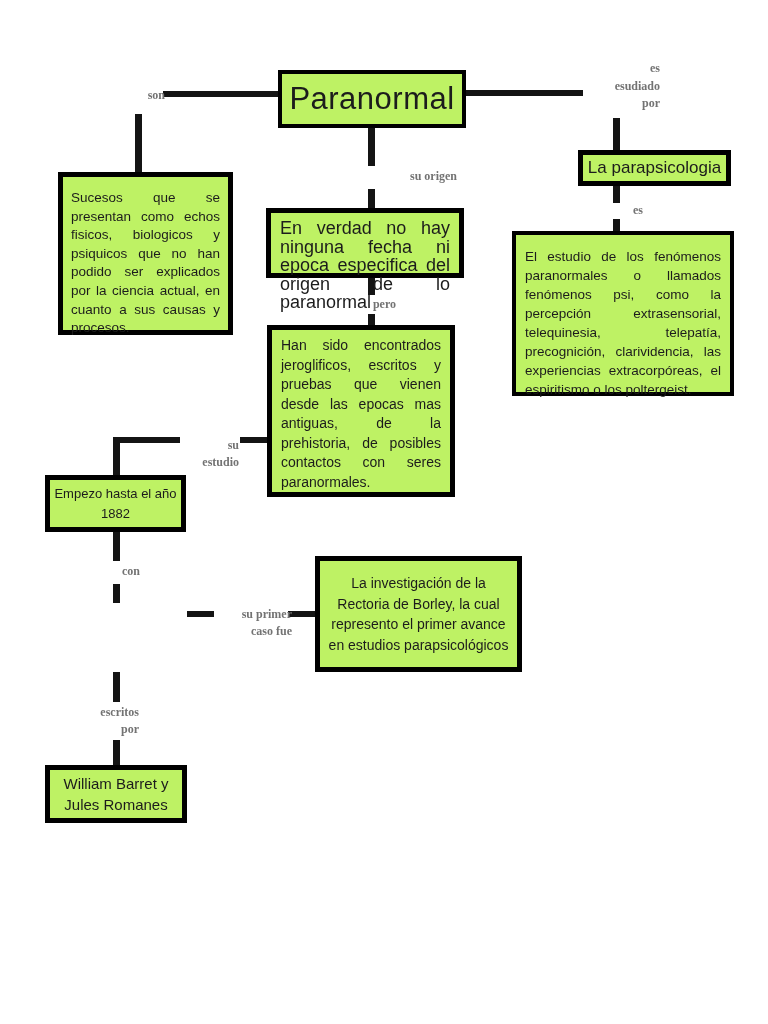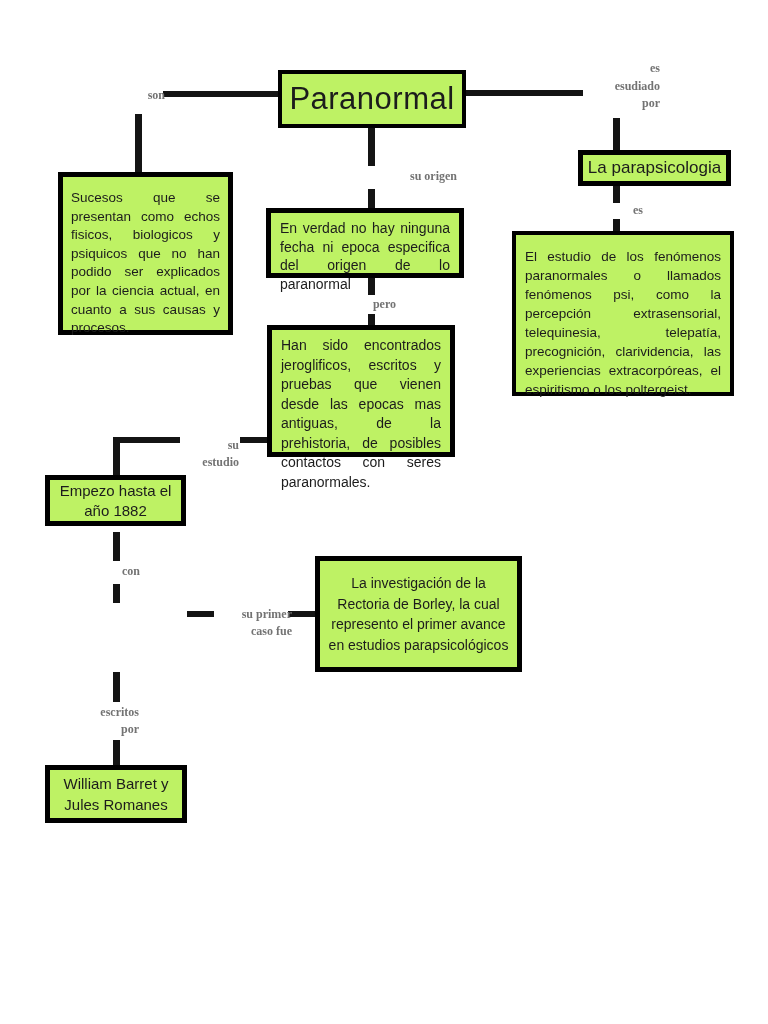--- a/index.html
+++ b/index.html
@@ -18,25 +18,25 @@
   
   .lbl{
     position:absolute;font-family:"Liberation Serif",serif;font-weight:bold;
     font-size:12px;line-height:16.5px;color:#737373;text-align:right;white-space:pre-line;
   }
   
   .conn{position:absolute;background:#141414;}
 
   #box-paranormal{left:278px;top:70px;width:188px;height:58px;font-size:31px;letter-spacing:.5px;}
   #box-sucesos{left:58px;top:172px;width:175px;height:163px;padding:12px 8px;font-size:13.5px;line-height:18.6px;}
-  #box-origen{left:266px;top:208px;width:198px;height:70px;padding:6px 9px;font-size:14px;line-height:18.5px;}
-  #box-pruebas{left:267px;top:325px;width:188px;height:132px;padding:6px 9px;font-size:14px;line-height:19.5px;}
+  #box-origen{left:266px;top:208px;width:198px;height:70px;padding:6px 9px;font-size:18px;line-height:18.5px;}
+  #box-pruebas{left:267px;top:325px;width:188px;height:172px;padding:6px 9px;font-size:14px;line-height:19.5px;}
   #box-parapsicologia{left:534px;top:150px;width:153px;height:36px;font-size:17px;margin-left:44px;}
   #box-estudio{left:512px;top:231px;width:222px;height:165px;padding:12px 9px;font-size:13.5px;line-height:19px;}
-  #box-empezo{left:45px;top:475px;width:141px;height:51px;font-size:15px;line-height:20px;}
+  #box-empezo{left:45px;top:475px;width:141px;height:57px;font-size:13px;line-height:20px;}
   #box-construccion{left:47px;top:603px;width:140px;height:69px;font-size:14.5px;line-height:20px;}
   #box-investigacion{left:315px;top:556px;width:207px;height:116px;padding:4px 6px;font-size:14px;line-height:20.5px;}
   #box-fundadores{left:45px;top:765px;width:142px;height:58px;font-size:15px;line-height:21px;}
 
   #lbl-son{left:120px;top:87px;width:45px;}
   #lbl-es-esudiado-por{left:580px;top:60px;width:80px;line-height:17.5px;}
   #lbl-su-origen{left:340px;top:168px;width:70px;margin-left:47px;}
   #lbl-pero{left:340px;top:296px;width:56px;}
   #lbl-es{left:588px;top:202px;width:55px;}
   #lbl-su-estudio{left:179px;top:425px;width:60px;margin-top:12px;}

